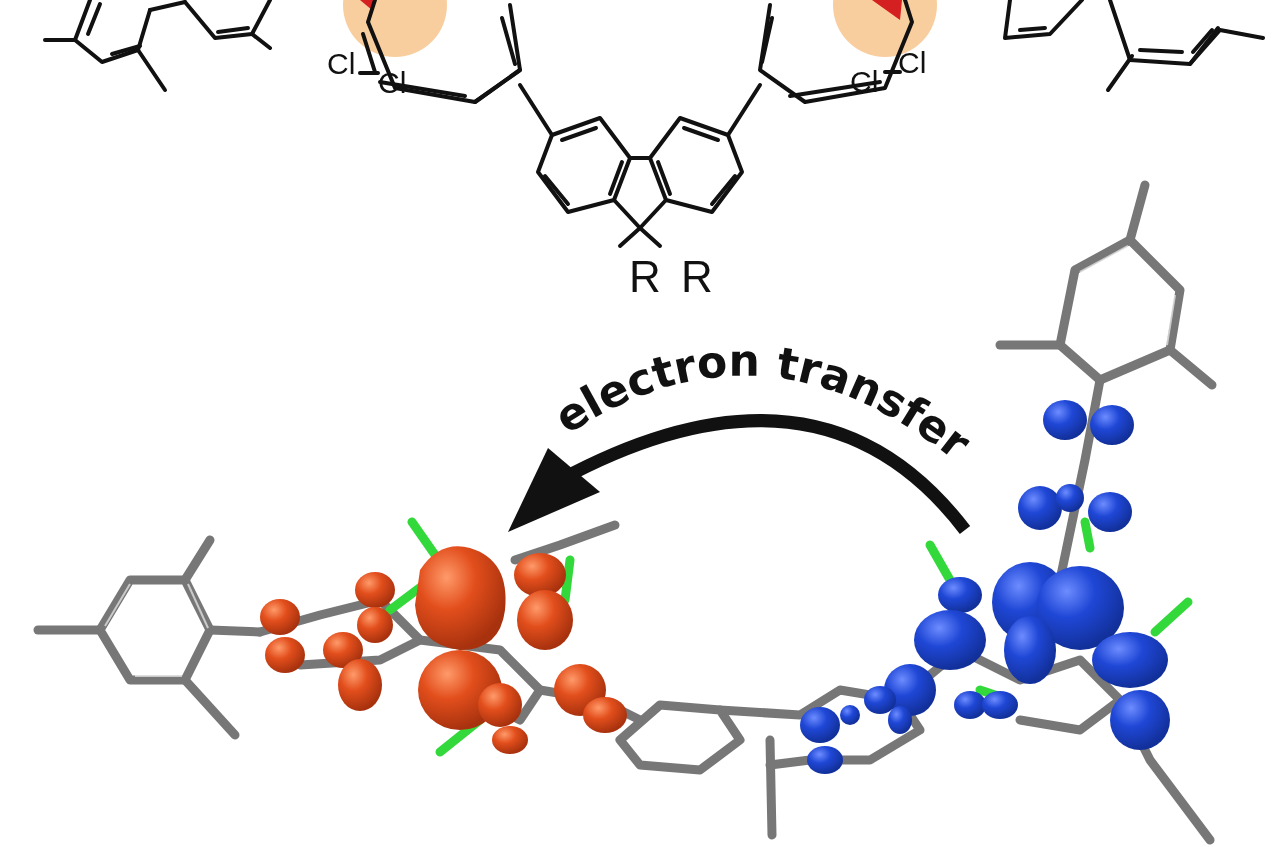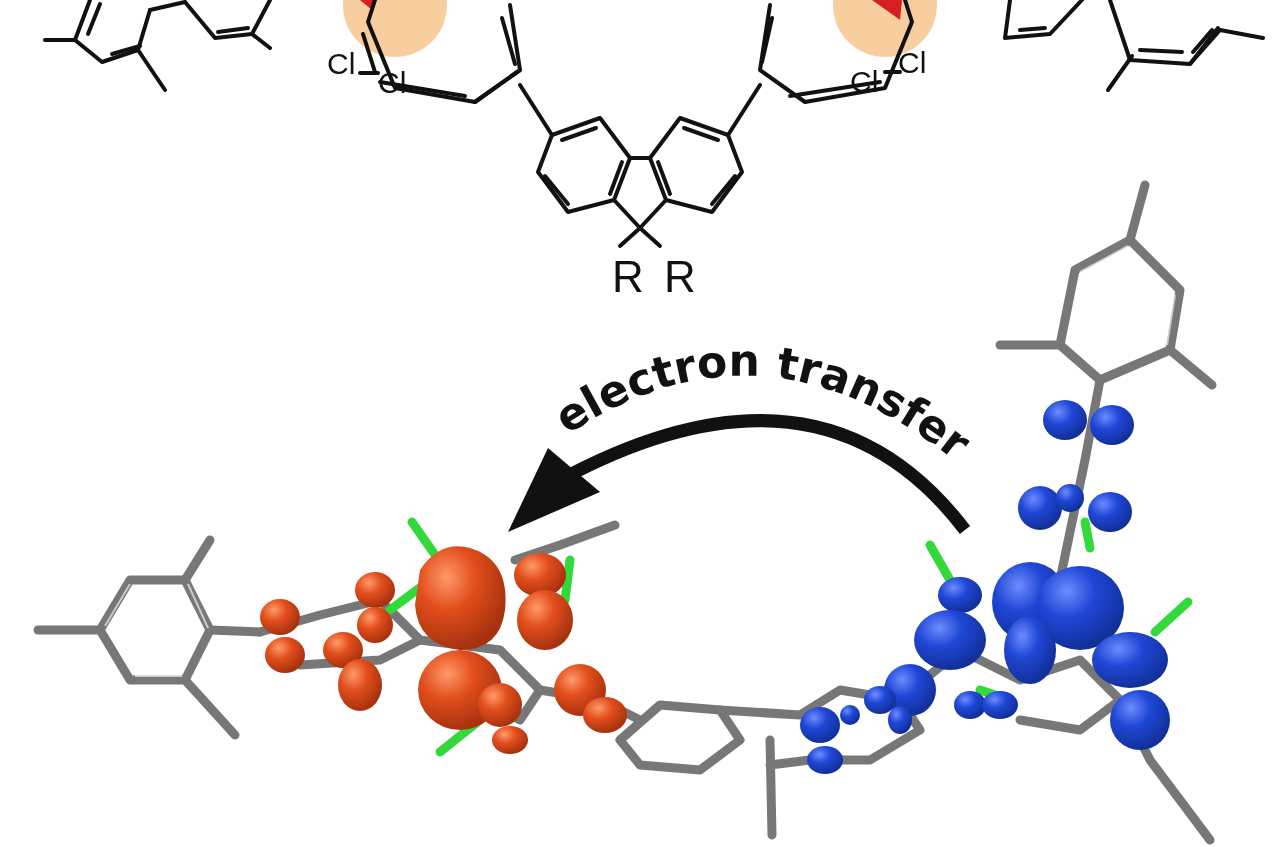--- a/index.html
+++ b/index.html
@@ -73,21 +73,21 @@
     <path d="M718,140 L684,128"></path>
     <path d="M658,162 L670,194"></path>
     <path d="M735,176 L712,204"></path>
   </g>
 </svg>
 
 <span class="lbl cl" style="left:327px;top:49px;">Cl</span>
 <span class="lbl cl" style="left:378px;top:68px;">Cl</span>
 <span class="lbl cl" style="left:850px;top:67px;">Cl</span>
 <span class="lbl cl" style="left:898px;top:48px;">Cl</span>
-<span class="lbl rr" style="left:612px;top:255px;">R R</span>
+<span class="lbl rr" style="left:629px;top:255px;">R R</span>
 
 <svg class="layer" viewBox="0 0 1280 847" xmlns="http://www.w3.org/2000/svg">
   <defs>
     <radialGradient id="org" cx="35%" cy="30%" r="70%">
       <stop offset="0%" stop-color="#ff9a6a"></stop>
       <stop offset="45%" stop-color="#e24e1c"></stop>
       <stop offset="100%" stop-color="#a8320e"></stop>
     </radialGradient>
     <radialGradient id="blu" cx="35%" cy="30%" r="70%">
       <stop offset="0%" stop-color="#6d8cff"></stop>

